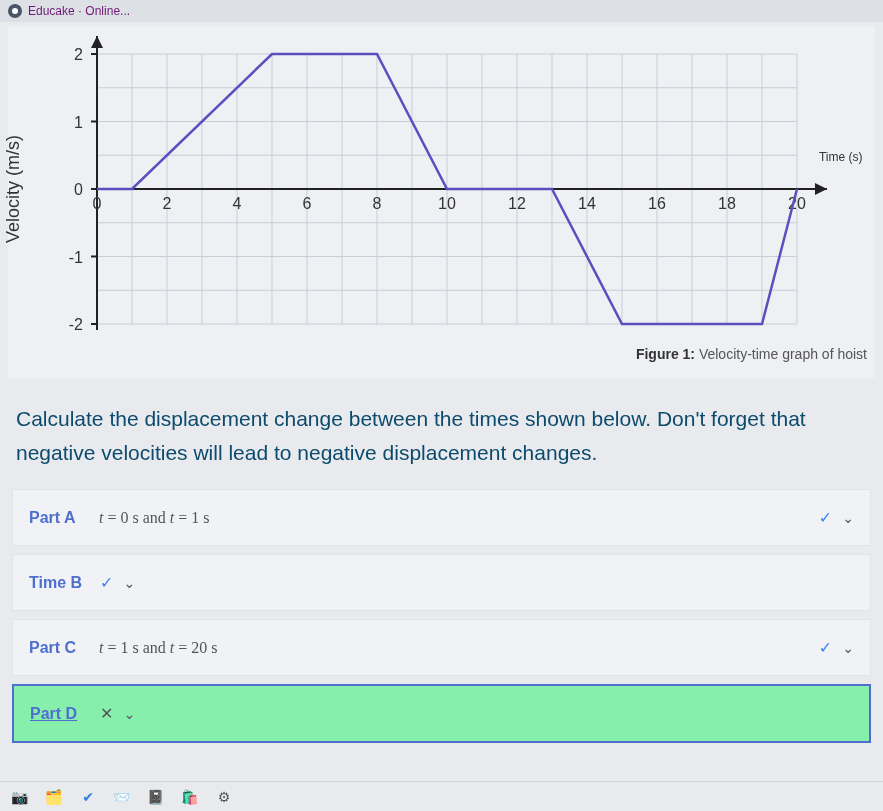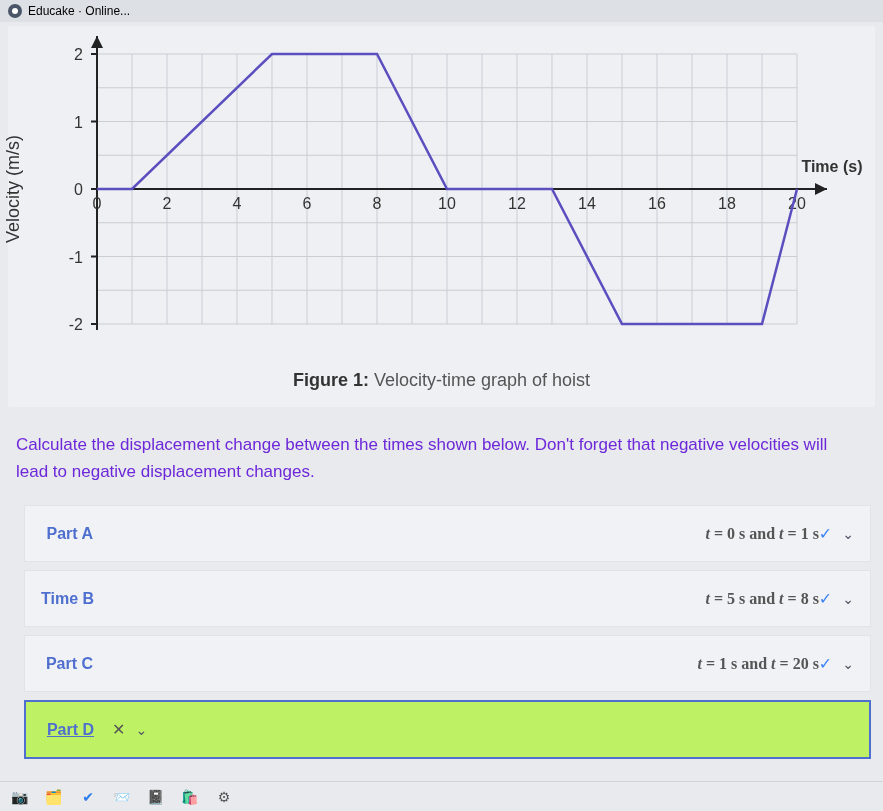--- a/index.html
+++ b/index.html
@@ -9,21 +9,21 @@
   width: 883px;
   height: 811px;
   overflow: hidden;
   color: #333;
 }
 .tab-bar {
   display: flex;
   align-items: center;
   padding: 4px 8px;
   font-size: 12px;
-  color: #000000;
+  color: #701a75;
   background: #dde0e4;
 }
 .tab-bar .favicon {
   width: 14px; height: 14px;
   border-radius: 50%;
   background: #4a5568;
   margin-right: 6px;
   display: inline-flex;
   align-items: center;
   justify-content: center;
@@ -44,66 +44,64 @@
   position: absolute;
   left: -4px;
   top: 50%;
   transform: translate(-50%, -50%) rotate(-90deg);
   font-size: 18px;
   color: #333;
 }
 .xlabel {
   position: absolute;
   right: 4px;
-  top: 124px;
-  font-size: 16px;
+  top: 116px;
+  font-size: 12px;
   color: #333;
-  font-weight: bold;
 }
 .caption {
-  text-align: center;
-  font-size: 18px;
+  text-align: right;
+  font-size: 14px;
   color: #555;
-  margin-top: 26px;
+  margin-top: 2px;
 }
 .caption b { color: #333; }
 .instructions {
-  font-size: 17px;
-  color: #6d28d9;
+  font-size: 21px;
+  color: #0c4a6e;
   line-height: 1.6;
   padding: 24px 28px 12px 16px;
 }
 .parts {
-  padding: 8px 12px 4px 24px;
-  text-align: right;
+  padding: 8px 12px 4px 12px;
 }
 .part-row {
   background: #f0f2f5;
   border: 1px solid #e0e3e8;
   padding: 18px 16px;
   margin-bottom: 8px;
   font-size: 16px;
   color: #555;
   display: flex;
   align-items: center;
   font-family: 'Times New Roman', serif;
 }
 .part-row.selected {
   border: 2px solid #4f6fcf;
-  background: #bef264;
+  background: #86efac;
 }
 .part-row.selected .part-label { text-decoration: underline; }
 .part-label {
   color: #4f6fcf;
   font-family: Arial, Helvetica, sans-serif;
   font-weight: 600;
   margin-right: 18px;
   min-width: 52px;
 }
-.part-text { flex: 1; font-style: italic; font-weight: bold; }
+.part-text { flex: 1; font-style: italic; }
 .part-text .upright { font-style: normal; }
 .status-icons {
   display: flex;
   gap: 10px;
   align-items: center;
   font-family: Arial, sans-serif;
   font-style: normal;
 }
 .tick-icon { color: #3b82f6; font-size: 16px; }
 .cross-icon { color: #555; font-size: 16px; }
@@ -215,21 +213,20 @@
     <div class="part-row">
       <span class="part-label">Part A</span>
       <span class="part-text"><span>t</span><span class="upright"> = 0 s</span><span class="upright"> and </span><span>t</span><span class="upright"> = 1 s</span></span>
       <span class="status-icons">
         <span class="tick-icon">✓</span>
         <span class="chevron-icon">⌄</span>
       </span>
     </div>
     <div class="part-row">
       <span class="part-label">Time B</span>
-      <span class="part-text"><span>t</span><span class="upright"> = 5 s</span><span class="upright"> and </span><span>t</span><span class="upright"> = 8 s</span></span>
       <span class="status-icons">
         <span class="tick-icon">✓</span>
         <span class="chevron-icon">⌄</span>
       </span>
     </div>
     <div class="part-row">
       <span class="part-label">Part C</span>
       <span class="part-text"><span>t</span><span class="upright"> = 1 s</span><span class="upright"> and </span><span>t</span><span class="upright"> = 20 s</span></span>
       <span class="status-icons">
         <span class="tick-icon">✓</span>

